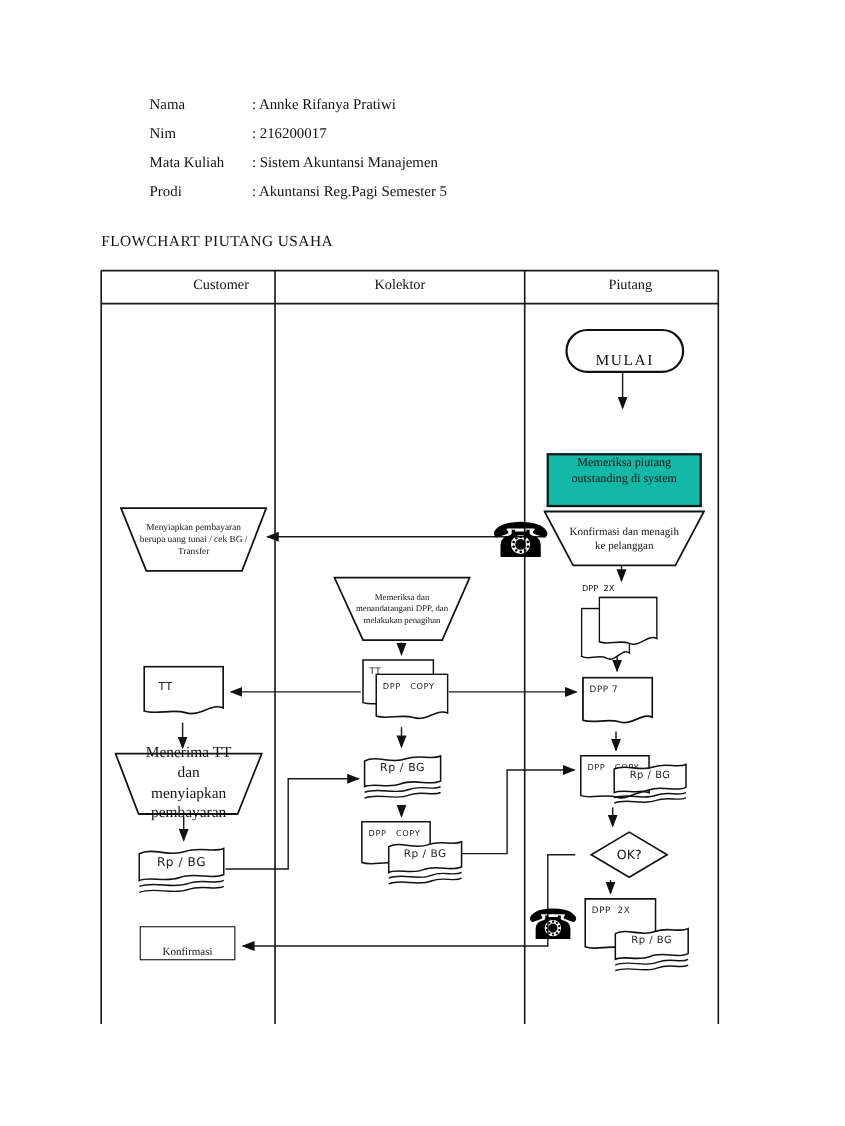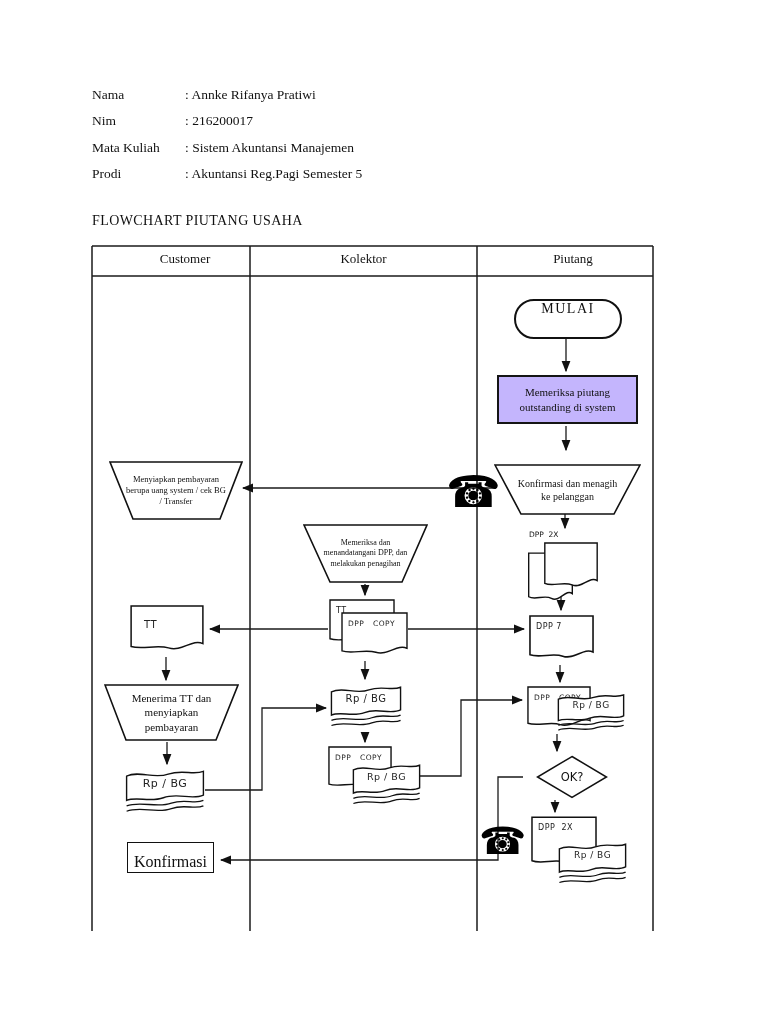--- a/index.html
+++ b/index.html
@@ -3,36 +3,36 @@
 <meta charset="utf-8">
 <style>
   html,body { margin:0; padding:0; }
   body {
     width:768px; height:1024px; background:#ffffff; position:relative;
     font-family:"Liberation Serif", serif; color:#111; overflow:hidden;
   }
   .abs { position:absolute; }
   
   .hdr-row { position:absolute; left:92px; width:430px; height:20px; font-size:13.5px; }
-  .hdr-label { display:inline-block; width:93px; }
+  .hdr-label { display:inline-block; width:93px;margin-left:44px; }
   
   .title { position:absolute; left:92px; top:213px; width:561px; text-align:left;
            font-size:14px; letter-spacing:0.4px; }
   .colhead { position:absolute; top:251px; text-align:center; font-size:13px; }
   
   .shape { position:absolute; z-index:2; }
   .shape > svg { position:absolute; left:0; top:0; width:100%; height:100%; display:block; }
   .shape-text { position:absolute; inset:0; display:flex; align-items:center;
                 justify-content:center; text-align:center; line-height:1.3; z-index:2; }
-  .stadium { border:2px solid #111; border-radius:20px; display:flex; align-items:flex-start;
+  .stadium { border:2px solid #111; border-radius:20px; display:flex; align-items:flex-end;
              justify-content:center; font-size:14px; letter-spacing:1.5px; background:#fff; }
-  .proc { border:2.5px solid #151515; display:flex; align-items:center; justify-content:center;
-          text-align:center; font-size:11px; line-height:1.3; background:#c4b5fd; }
+  .proc { border:2.5px solid #151515; display:flex; justify-content:center;
+          text-align:center; font-size:11px; line-height:1.3; background:#14b8a6;margin-top:37px; }
   .rectbox { border:1.6px solid #111; background:#fff; display:flex; align-items:flex-end;
-             justify-content:center; font-size:16px; padding-bottom:1px; box-sizing:border-box; }
+             justify-content:center; font-size:10px; padding-bottom:1px; box-sizing:border-box; }
   .doc-label, .bn-label { position:absolute; font-family:"DejaVu Sans", sans-serif;
              white-space:pre; z-index:2; color:#222; }
   .doc-label { left:7px; top:7px; font-size:7.5px; letter-spacing:0.5px; }
   .bn-label  { left:0; right:0; top:18%; text-align:center; letter-spacing:0.5px; }
   .phone { position:absolute; z-index:3; font-family:"DejaVu Sans", sans-serif; color:#000;
            line-height:1; }
   #connectors { position:absolute; left:0; top:0; z-index:1; }
 </style>
 </head>
 <body>
@@ -45,21 +45,21 @@
 </div>
 <div class="hdr-row" style="top:140px">
   <span class="hdr-label">Mata Kuliah</span><span>: Sistem Akuntansi Manajemen</span>
 </div>
 <div class="hdr-row" style="top:166px">
   <span class="hdr-label">Prodi</span><span>: Akuntansi Reg.Pagi Semester 5</span>
 </div>
 
 <div class="title">FLOWCHART PIUTANG USAHA</div>
 
-<div class="colhead" style="left:92px;width:186px">Customer</div>
+<div class="colhead" style="left:108px;width:186px">Customer</div>
 <div class="colhead" style="left:250px;width:227px">Kolektor</div>
 <div class="colhead" style="left:477px;width:192px">Piutang</div>
 
 <svg id="connectors" width="768" height="1024">
   <defs>
     <marker id="arr" markerWidth="9" markerHeight="7" refX="8" refY="3.5" orient="auto">
       <path d="M0,0 L9,3.5 L0,7 Z" fill="#111"></path>
     </marker>
   </defs>
 
@@ -207,35 +207,35 @@
     <path d="M2,56 C20,48 40,60 58,52 C74,45 88,54 98,48" fill="none" stroke="#111" stroke-width="1.3" vector-effect="non-scaling-stroke"></path>
     <path d="M2,64 C20,56 40,68 58,60 C74,53 88,62 98,56" fill="none" stroke="#111" stroke-width="1.3" vector-effect="non-scaling-stroke"></path>
   </svg>
   <div class="bn-label" style="font-size:9.5px">Rp / BG</div>
 </div>
 
 <div class="shape" style="left:109px;top:461px;width:134px;height:59px">
   <svg viewBox="0 0 134 59">
     <polygon points="1,1 133,1 111,58 24,58" fill="#fff" stroke="#111" stroke-width="1.6"></polygon>
   </svg>
-  <div class="shape-text" style="font-size:8.5px;padding:0 15px">Menyiapkan pembayaran berupa uang system / cek BG / Transfer</div>
+  <div class="shape-text" style="font-size:8.5px;padding:0 15px">Menyiapkan pembayaran berupa uang tunai / cek BG / Transfer</div>
 </div>
 
 <div class="shape" style="left:130px;top:605px;width:74px;height:50px">
   <svg viewBox="0 0 100 70" preserveAspectRatio="none">
     <path d="M1.5,1.5 H98.5 V54 C84,47 70,66 52,60 C36,55 16,63 1.5,58 Z" fill="#fff" stroke="#111" stroke-width="1.5" vector-effect="non-scaling-stroke"></path>
   </svg>
   <div class="doc-label" style="font-size:10px;left:14px;top:14px">TT</div>
 </div>
 
 <div class="shape" style="left:104px;top:684px;width:135px;height:57px">
   <svg viewBox="0 0 135 57">
     <polygon points="1,1 134,1 112,56 22,56" fill="#fff" stroke="#111" stroke-width="1.6"></polygon>
   </svg>
-  <div class="shape-text" style="font-size:11px;padding:0 24px">Menerima TT dan menyiapkan pembayaran</div>
+  <div class="shape-text" style="font-size:14px;padding:0 24px">Menerima TT dan menyiapkan pembayaran</div>
 </div>
 
 <div class="shape" style="left:125px;top:768px;width:80px;height:50px">
   <svg viewBox="0 0 100 74" preserveAspectRatio="none">
     <path d="M2,12 C18,3 36,17 54,9 C72,2 86,11 98,5 L98,40 C84,48 66,36 48,44 C32,51 14,42 2,48 Z" fill="#fff" stroke="#111" stroke-width="1.4" vector-effect="non-scaling-stroke"></path>
     <path d="M2,56 C20,48 40,60 58,52 C74,45 88,54 98,48" fill="none" stroke="#111" stroke-width="1.3" vector-effect="non-scaling-stroke"></path>
     <path d="M2,64 C20,56 40,68 58,60 C74,53 88,62 98,56" fill="none" stroke="#111" stroke-width="1.3" vector-effect="non-scaling-stroke"></path>
   </svg>
   <div class="bn-label" style="font-size:11px">Rp / BG</div>
 </div>

